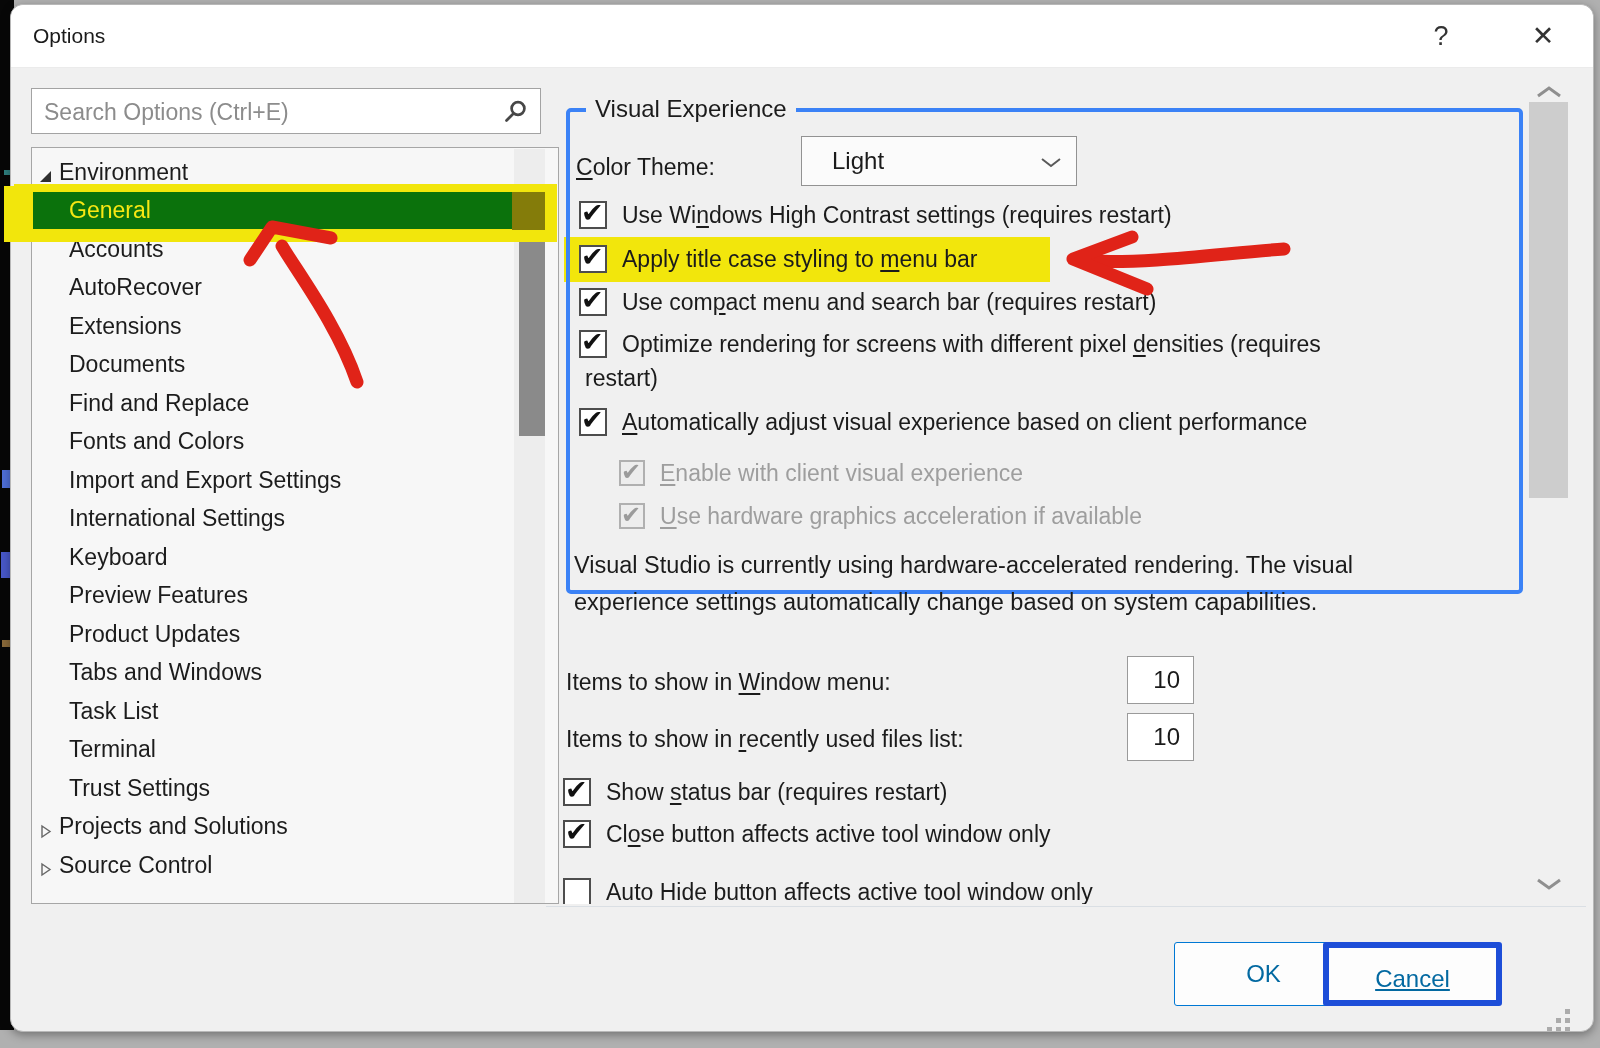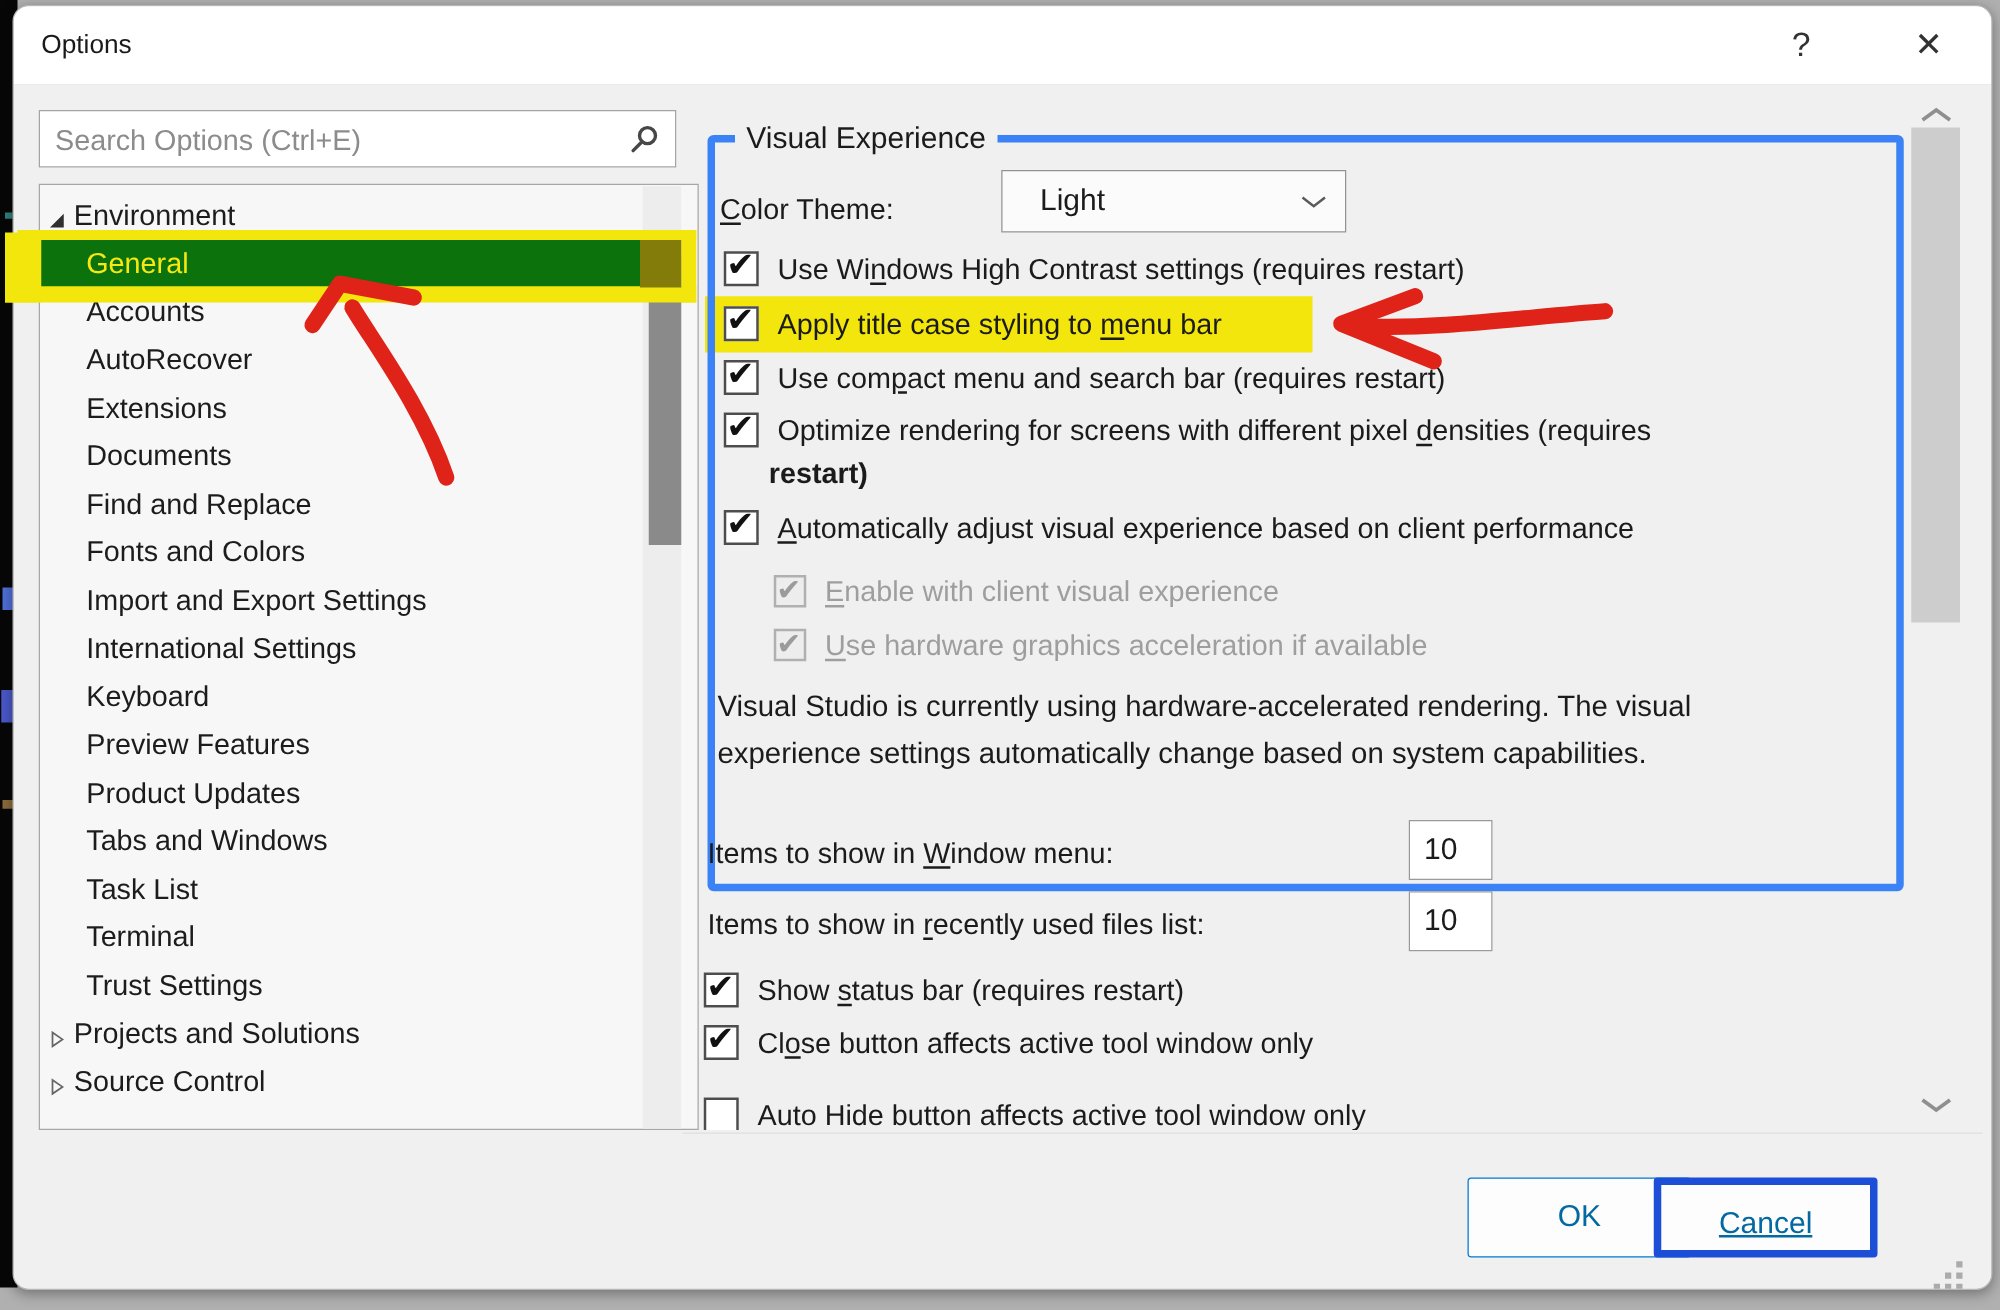--- a/index.html
+++ b/index.html
@@ -38,21 +38,21 @@
   .tree{position:absolute;left:0;top:5px;width:482px;}
   .trow{position:relative;display:flex;align-items:center;height:38.5px;
         padding-left:27px;font-size:23px;color:#1c1c1c;box-sizing:border-box;}
   .trow.lvl1{padding-left:37px;}
   .trow.sel{background:#0b720c;color:#f7e713;}
   .twisty{position:absolute;left:6px;top:50%;transform:translateY(-50%);width:16px;height:16px;}
   .vtrack{position:absolute;left:482px;top:1px;width:31px;height:754px;background:#ededed;}
   .vthumb{position:absolute;left:5px;top:56px;width:26px;height:231px;background:#8a8a8a;}
 
   
-  .groupbox{left:555px;top:103px;width:957px;height:605px;border:6px solid #3b82f6;
+  .groupbox{left:555px;top:103px;width:957px;height:486px;border:4px solid #3b82f6;
             border-radius:5px;box-sizing:border-box;}
   .grouplabel{position:absolute;left:16px;top:-17px;padding:0 9px;background:#f0f0f0;
               font-size:24px;color:#1b1b1b;}
 
   .fieldlabel{font-size:23px;color:#1b1b1b;line-height:36px;}
   .u{text-decoration:underline;text-underline-offset:3px;}
 
   .dropdown{left:790px;top:131px;width:276px;height:50px;background:#fbfbfb;
             border:1px solid #929292;box-sizing:border-box;}
   .dd-value{position:absolute;left:30px;top:0;line-height:48px;font-size:24px;color:#1b1b1b;}
@@ -67,21 +67,21 @@
   .cb.dis{width:26px;height:26px;border-color:#b0b0b0;background:#ededed;}
   .cb.dis.checked::after{color:#9b9b9b;font-size:24px;top:-4px;}
   .cblabel{font-size:23px;color:#1b1b1b;white-space:nowrap;}
   .cbrow.dis .cblabel{color:#9e9e9e;}
   .wrapline{font-size:23px;color:#1b1b1b;}
 
   .infotext{left:563px;top:542px;width:884px;font-size:23.5px;line-height:37px;color:#1b1b1b;}
 
   .numbox{position:absolute;width:67px;height:48px;background:#fff;border:1px solid #9a9a9a;
           box-sizing:border-box;font:24px "Liberation Sans",sans-serif;color:#1b1b1b;
-          text-align:right;padding-right:27px;outline:none;}
+          text-align:right;padding-right:13px;outline:none;}
 
   
   .r-thumb{left:1518px;top:97px;width:39px;height:396px;background:#cdcdcd;}
   .chev{position:absolute;}
 
   
   .btn{position:absolute;width:179px;height:64px;background:#fdfdfd;border-radius:3px;
        text-align:center;line-height:62px;font-size:24px;color:#0369a1;box-sizing:border-box;}
   .btn-ok{left:1163px;top:937px;border:1.6px solid #0078d4;}
   .btn-cancel{left:1312px;top:937px;border:6px solid #1d4ed8;text-decoration:underline;}
@@ -227,21 +227,21 @@
       <span class="cblabel"><span>Apply title case styling to </span><span class="u">m</span><span>enu bar</span></span>
     </div>
     <div class="cbrow" style="left:568px;top:279px;">
       <span class="cb checked"></span>
       <span class="cblabel"><span>Use com</span><span class="u">p</span><span>act menu and search bar (requires restart)</span></span>
     </div>
     <div class="cbrow" style="left:568px;top:321px;">
       <span class="cb checked"></span>
       <span class="cblabel"><span>Optimize rendering for screens with different pixel </span><span class="u">d</span><span>ensities (requires</span></span>
     </div>
-    <div class="abs wrapline" style="left:604px;top:360px;font-weight:bold;">restart)</div>
+    <div class="abs wrapline" style="left:574px;top:360px;">restart)</div>
     <div class="cbrow" style="left:568px;top:399px;">
       <span class="cb checked"></span>
       <span class="cblabel"><span></span><span class="u">A</span><span>utomatically adjust visual experience based on client performance</span></span>
     </div>
     <div class="cbrow dis" style="left:608px;top:450px;">
       <span class="cb dis checked"></span>
       <span class="cblabel"><span></span><span class="u">E</span><span>nable with client visual experience</span></span>
     </div>
     <div class="cbrow dis" style="left:608px;top:493px;">
       <span class="cb dis checked"></span>

